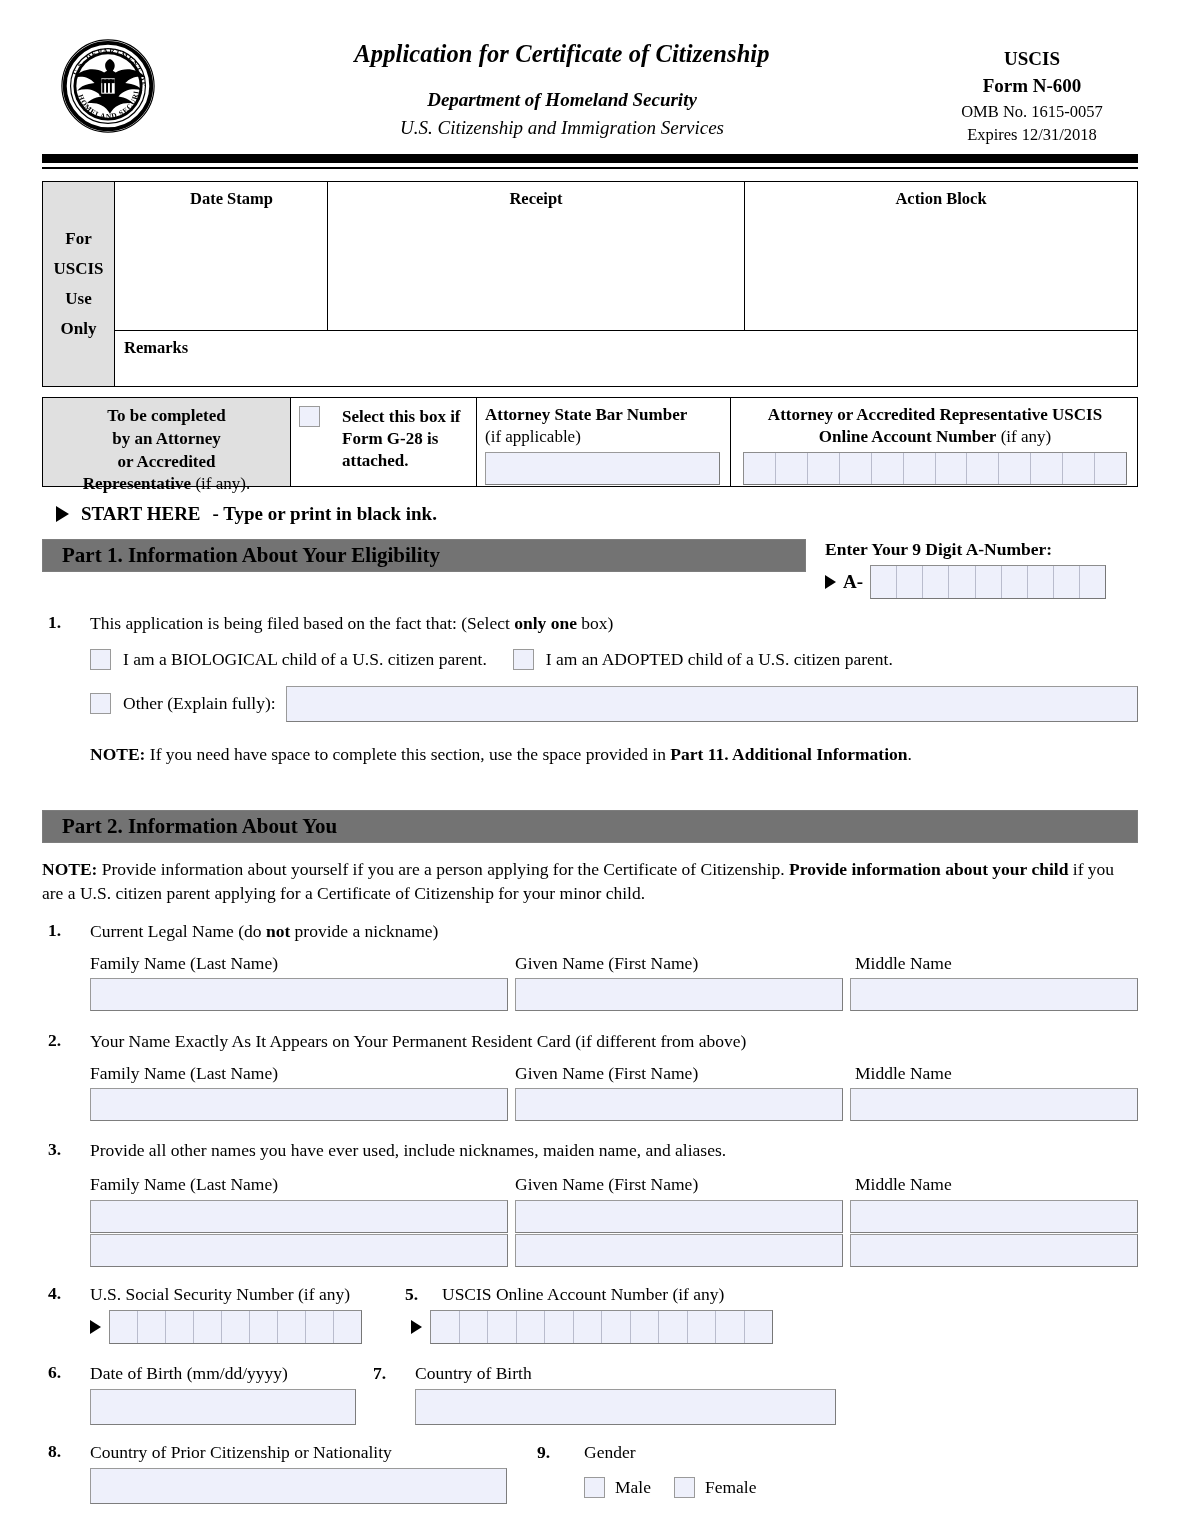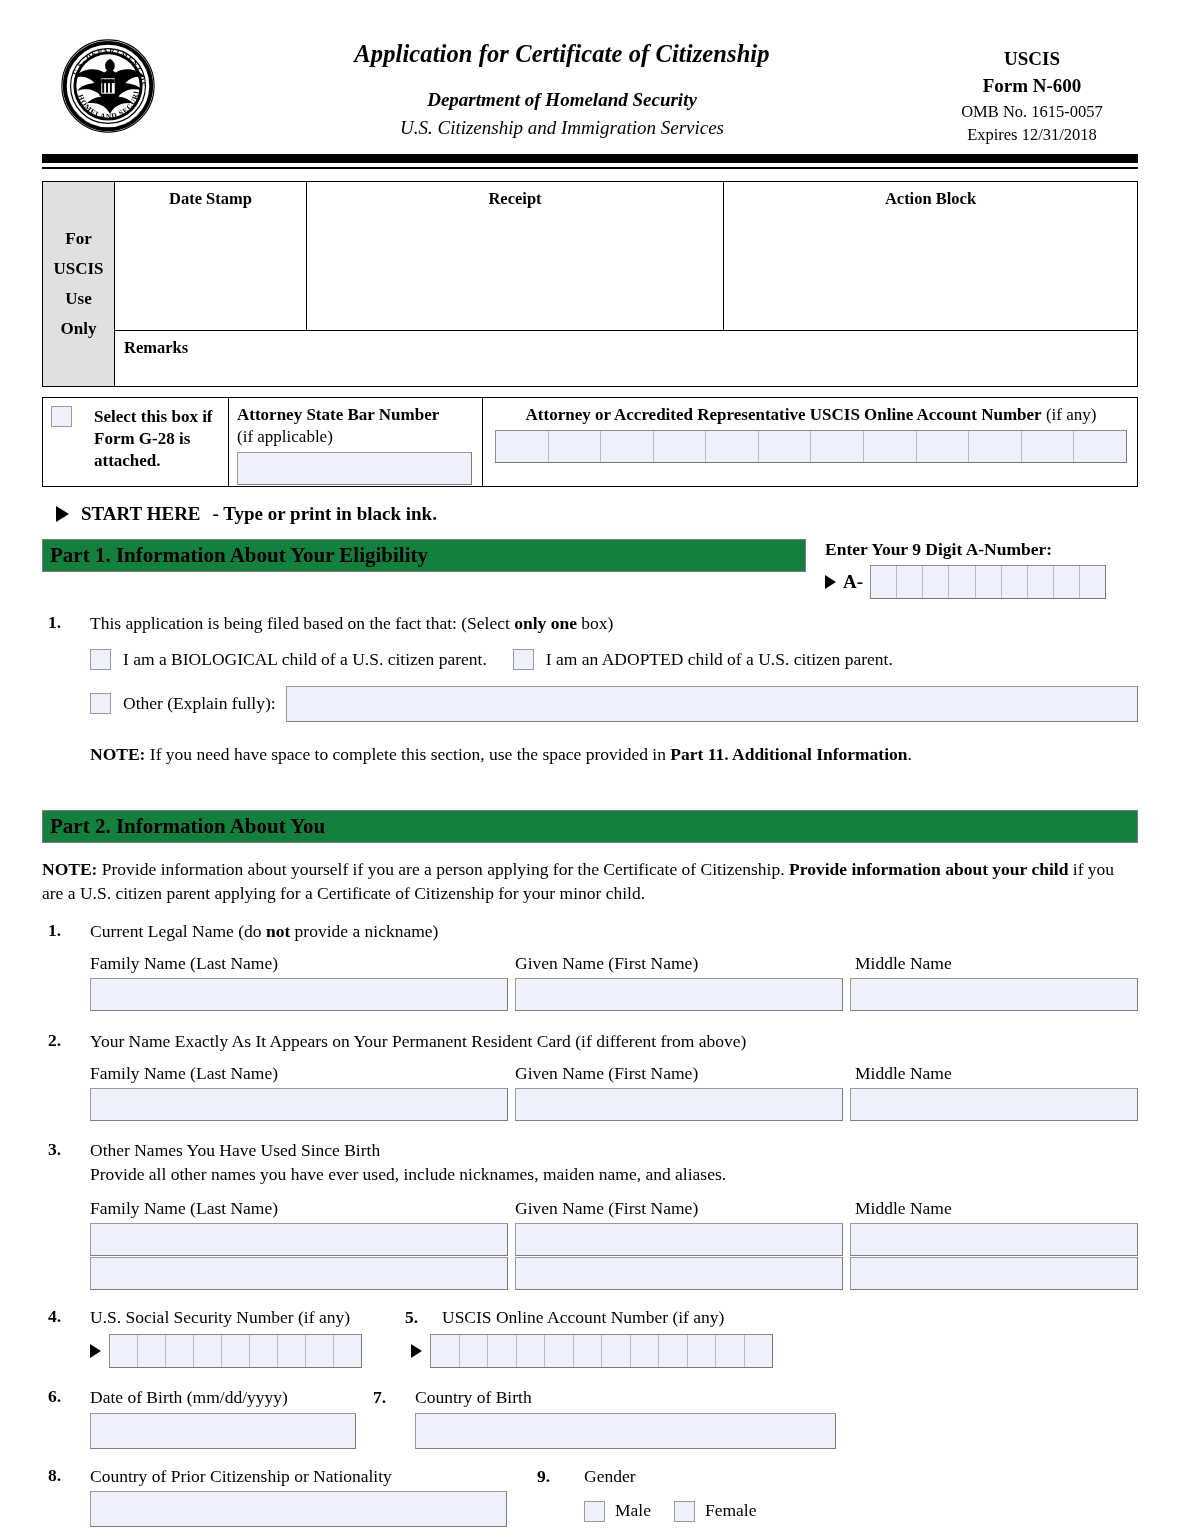--- a/index.html
+++ b/index.html
@@ -119,20 +119,21 @@
   }
   .uscis-right {
     flex: 1;
     display: flex;
     flex-direction: column;
   }
   .uscis-top {
     display: flex;
     height: 148px;
     border-bottom: 1.5px solid #000;
+    padding-left: 21px;
   }
   .uscis-cell {
     box-sizing: border-box;
     padding-top: 7px;
     text-align: center;
     font-weight: bold;
     font-size: 16.5px;
   }
   .cell-date { width: 192px; border-right: 1.5px solid #000; }
   .cell-receipt { width: 417px; border-right: 1.5px solid #000; }
@@ -256,27 +257,27 @@
     display: inline-block;
     width: 0; height: 0;
     border-left: 11px solid #000;
     border-top: 7px solid transparent;
     border-bottom: 7px solid transparent;
   }
   .start-here .dash { font-weight: bold; }
 
   
   .partbar {
-    background: #15803d;
+    background: #737373;
     border: 1.5px solid #7d7d7d;
     box-sizing: border-box;
     height: 33px;
     display: flex;
     align-items: center;
-    padding-left: 7px;
+    padding-left: 19px;
     font-size: 21px;
     font-weight: bold;
   }
   .part1-row {
     margin-top: 14px;
     display: flex;
     align-items: flex-start;
   }
   .part1-row .partbar { width: 764px; }
   .anum-wrap {
@@ -428,20 +429,28 @@
           <span>Action Block</span>
         </div>
       </div>
       <div class="uscis-remarks">
         <span>Remarks</span>
       </div>
     </div>
   </div>
 
   <div class="atty-box">
+    <div class="atty-left">
+      <div>To be completed</div>
+      <div>by an Attorney</div>
+      <div>or Accredited</div>
+      <div>
+        <span>Representative</span><span class="lite"> (if any).</span>
+      </div>
+    </div>
 
     <div class="atty-g28">
       <span class="chk"></span>
       <span class="g28-text">Select this box if Form G-28 is attached.</span>
     </div>
 
     <div class="atty-bar">
       <div class="lbl">
         <span>Attorney State Bar Number</span><br>
         <span class="lite">(if applicable)</span>
@@ -563,21 +572,20 @@
         <span class="fld f-fam"></span>
         <span class="fld f-giv"></span>
         <span class="fld f-mid"></span>
       </div>
     </div>
   </div>
 
   <div class="item" style="margin-top:18px;">
     <div class="num">3.</div>
     <div class="itembody">
-      <div>Other Names You Have Used Since Birth</div>
       <div>Provide all other names you have ever used, include nicknames, maiden name, and aliases.</div>
       <div class="lblrow" style="margin-top:10px;">
         <span class="col-fam">Family Name (Last Name)</span>
         <span class="col-giv">Given Name (First Name)</span>
         <span class="col-mid">Middle Name</span>
       </div>
       <div class="fldrow">
         <span class="fld f-fam"></span>
         <span class="fld f-giv"></span>
         <span class="fld f-mid"></span>

